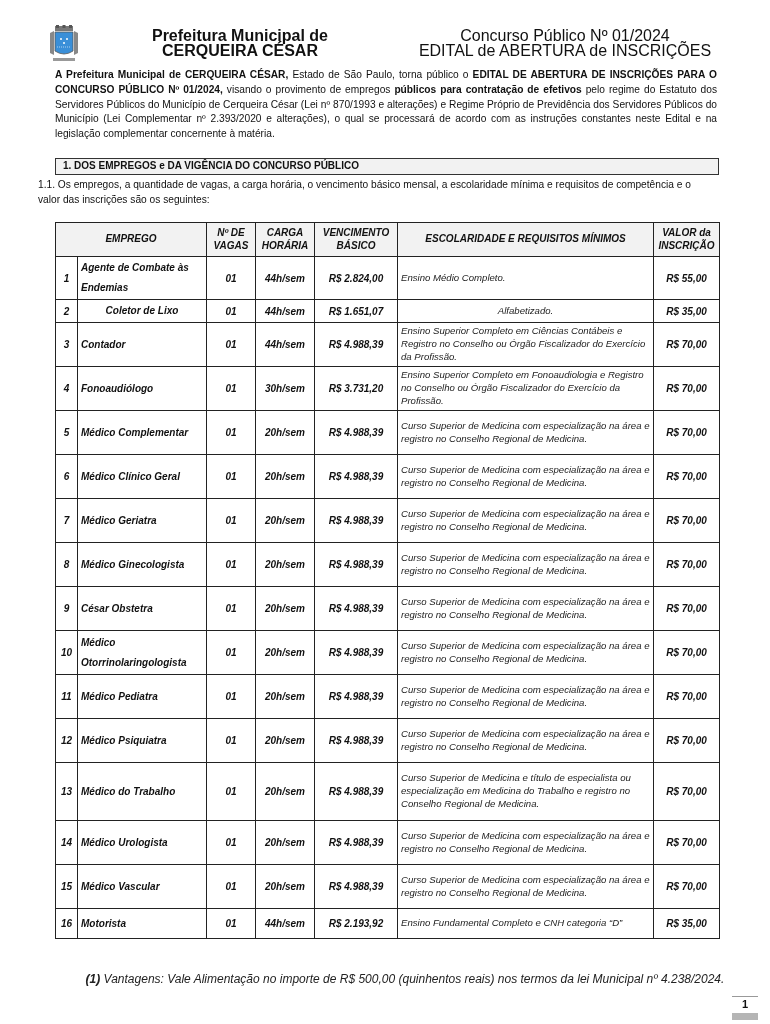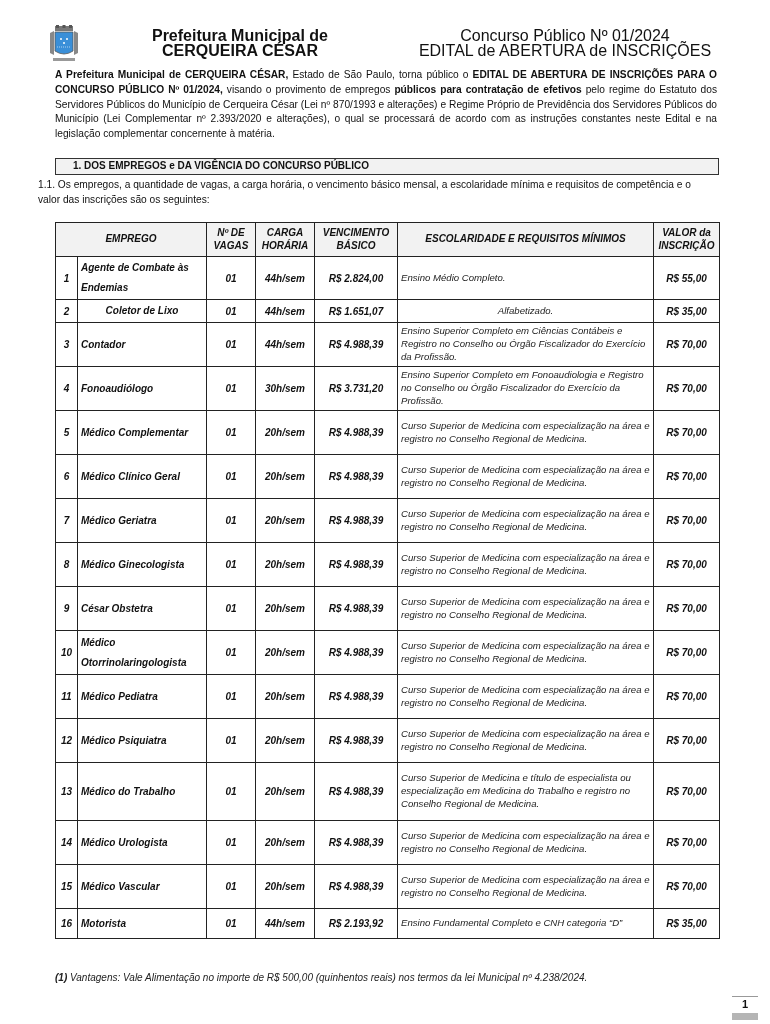--- a/index.html
+++ b/index.html
@@ -12,39 +12,39 @@
               font-size: 16px; line-height: 15px; font-weight: bold; }
   .hdr-right { position: absolute; left: 415px; top: 28px; width: 300px; text-align: center;
                font-size: 16px; line-height: 15px; }
 
   .intro { position: absolute; left: 55px; top: 68px; width: 662px; font-size: 10.2px;
            line-height: 14.8px; text-align: justify; }
   .intro b { font-weight: bold; }
 
   .section-box { position: absolute; left: 55px; top: 158px; width: 664px; height: 17px;
                  border: 1.5px solid #333; background: #f2f2f2; box-sizing: border-box;
-                 font-size: 10px; font-weight: bold; line-height: 14px; padding-left: 17px; }
+                 font-size: 10px; font-weight: bold; line-height: 14px; padding-left: 7px; }
   .subtext { position: absolute; left: 38px; top: 178px; width: 664px; font-size: 10.2px;
              line-height: 14.8px; }
 
   table.jobs { position: absolute; left: 55px; top: 222px; width: 664px;
                border-collapse: collapse; font-size: 10px; table-layout: fixed; font-style: italic; }
   table.jobs th, table.jobs td { border: 1.6px solid #222; padding: 1px 3px; vertical-align: middle; }
   table.jobs th { background: #f2f2f2; font-weight: bold; text-align: center; line-height: 12.5px; height: 31px; }
   table.jobs td.num { text-align: center; font-weight: bold; }
   table.jobs td.name { font-weight: bold; line-height: 20px; }
   table.jobs td.c { text-align: center; font-weight: bold; }
   table.jobs td.req { font-size: 9.6px; line-height: 12.8px; color: #222; }
   tr.h0 td { height: 15px; text-align: center; }
   tr.h3 td { height: 41px; }
   tr.h4 td { height: 55px; }
   tr.h2 td { height: 27px; }
 
-  .footnote { position: absolute; left: 55px; top: 972px; width: 700px; font-size: 10px;
-              font-style: italic; color: #222; }
+  .footnote { position: absolute; left: 55px; top: 972px; width: 700px; font-size: 12px;
+              font-style: italic; color: #222; text-align: center; }
   .footnote b { font-style: italic; }
 
   .pg-line { position: absolute; left: 732px; top: 996px; width: 26px; border-top: 1px solid #999; }
   .pg-num { position: absolute; left: 732px; top: 998px; width: 26px; text-align: center;
             font-size: 11px; font-weight: bold; }
   .pg-bar { position: absolute; left: 732px; top: 1013px; width: 26px; height: 7px; background: #b5b5b5; }
 </style>
 </head>
 <body>
 

